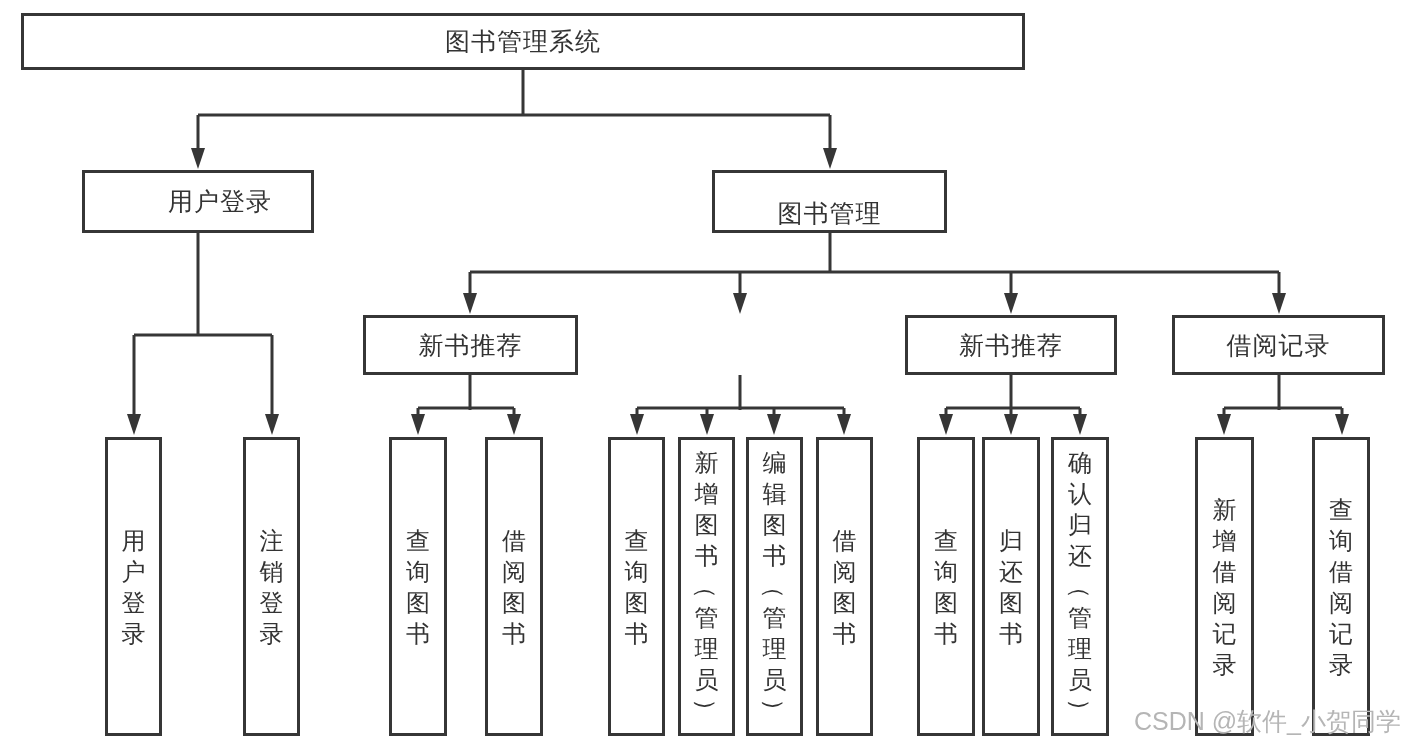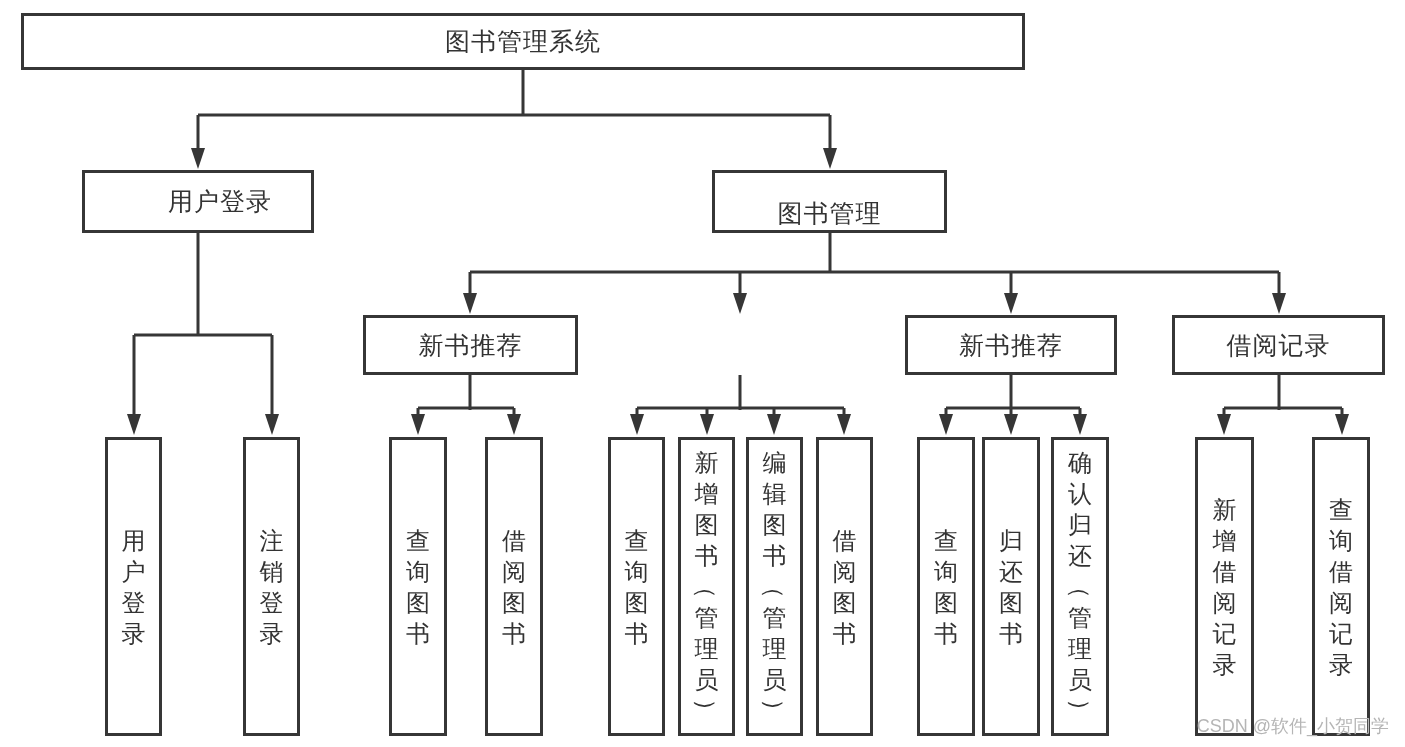--- a/index.html
+++ b/index.html
@@ -40,23 +40,23 @@
     height: 31px;
     line-height: 31px;
     width: 100%;
     text-align: center;
     font-size: 24px;
     color: #333333;
   }
   .vchar.rot { transform: rotate(90deg); }
   .watermark {
     position: absolute;
-    right: 16px;
+    right: 4px;
     bottom: 3px;
-    font-size: 18px;
+    font-size: 25px;
     color: #b5b5b5;
     white-space: nowrap;
   }
 </style>
 </head>
 <body>
 
 <div class="canvas">
 
   <svg class="connectors" width="1405" height="747" viewBox="0 0 1405 747">

